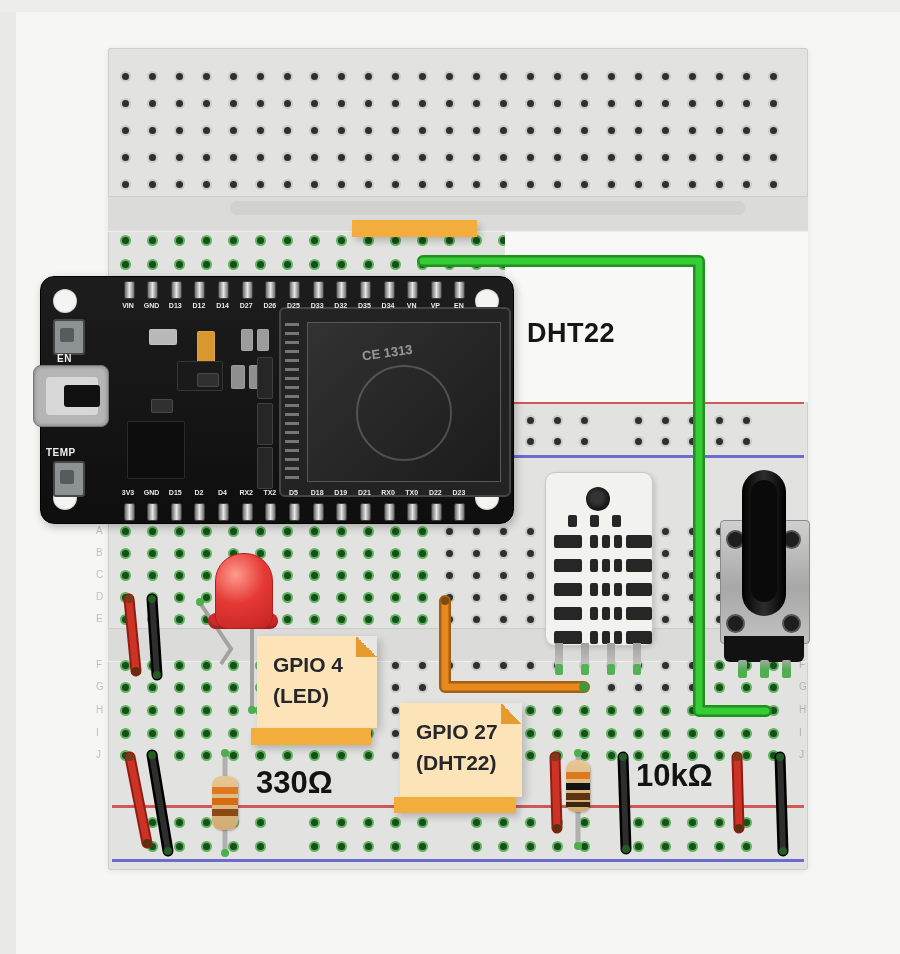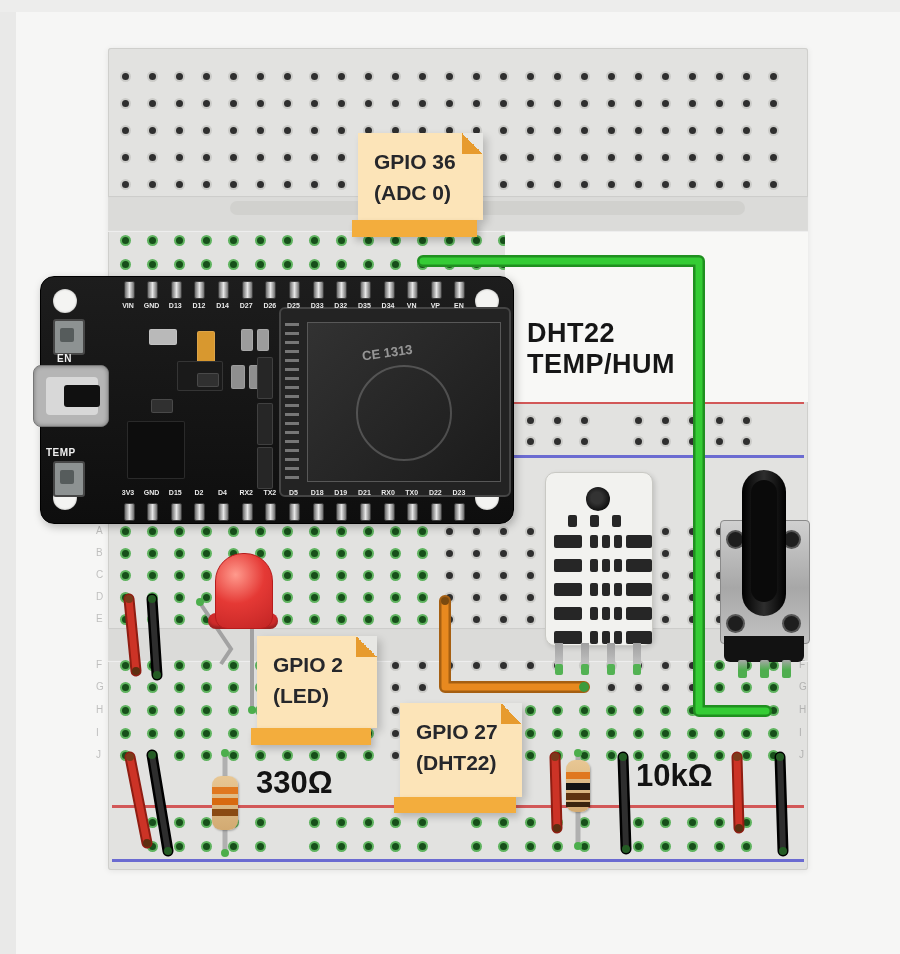--- a/index.html
+++ b/index.html
@@ -616,21 +616,20 @@
       <div class="hole g" style="left: 634.5px; top: 842.5px;"></div>
       <div class="hole g" style="left: 661.5px; top: 842.5px;"></div>
       <div class="hole g" style="left: 688.5px; top: 842.5px;"></div>
       <div class="hole g" style="left: 715.5px; top: 842.5px;"></div>
       <div class="hole g" style="left: 742.5px; top: 842.5px;"></div>
     </div>
 
   <div class="abs patch"></div>
   <div class="abs dht-label">
     <div>DHT22</div>
-    <div>TEMP/HUM</div>
   </div>
 
   <svg id="leads" class="layer" width="900" height="954">
     <polyline points="200,603 231,649 221,664" fill="none" stroke="#a2a2a2" stroke-width="4"></polyline>
     <line x1="252" y1="629" x2="252" y2="711" stroke="#a2a2a2" stroke-width="4"></line>
     <circle cx="200" cy="602" r="4" fill="#4cae4c"></circle>
     <circle cx="252" cy="710" r="4" fill="#4cae4c"></circle>
     <line x1="225" y1="753" x2="225" y2="855" stroke="#b0b0b0" stroke-width="5"></line>
     <circle cx="225" cy="753" r="4" fill="#4cae4c"></circle>
     <circle cx="225" cy="853" r="4" fill="#4cae4c"></circle>
@@ -811,33 +810,26 @@
     <div class="band" style="top:22px;background:#d86a10;"></div>
     <div class="band" style="top:33px;background:#8a4a12;"></div>
   </div>
   <div class="resistor" style="left:566px;top:760px;width:24px;height:52px;">
     <div class="band" style="top:12px;background:#e07820;"></div>
     <div class="band" style="top:23px;background:#141414;"></div>
     <div class="band" style="top:33px;background:#5f3310;"></div>
     <div class="band" style="top:42px;background:#3a240e;height:5px;"></div>
   </div>
 
-  <div class="note" style="left:358px;top:133px;width:125px;height:87px;">
-    <div class="fold"></div>
-    <div class="txt">
-      <div>GPIO 36</div>
-      <div>(ADC 0)</div>
-    </div>
-  </div>
   <div class="strip" style="left:352px;top:220px;width:125px;height:17px;"></div>
 
   <div class="note" style="left:257px;top:636px;width:120px;height:92px;">
     <div class="fold"></div>
     <div class="txt">
-      <div>GPIO 2</div>
+      <div>GPIO 4</div>
       <div>(LED)</div>
     </div>
   </div>
   <div class="strip" style="left:251px;top:728px;width:120px;height:17px;"></div>
 
   <div class="note" style="left:400px;top:703px;width:122px;height:94px;">
     <div class="fold"></div>
     <div class="txt">
       <div>GPIO 27</div>
       <div>(DHT22)</div>

